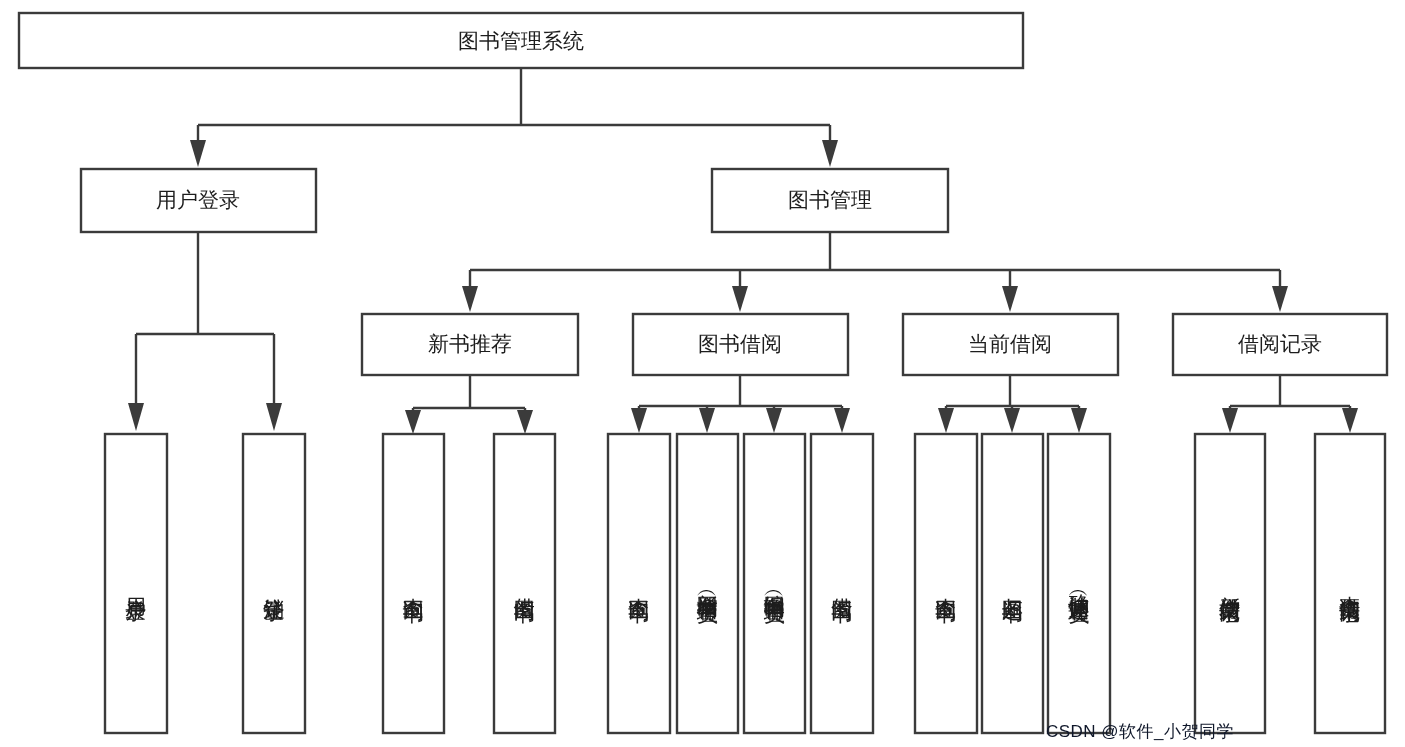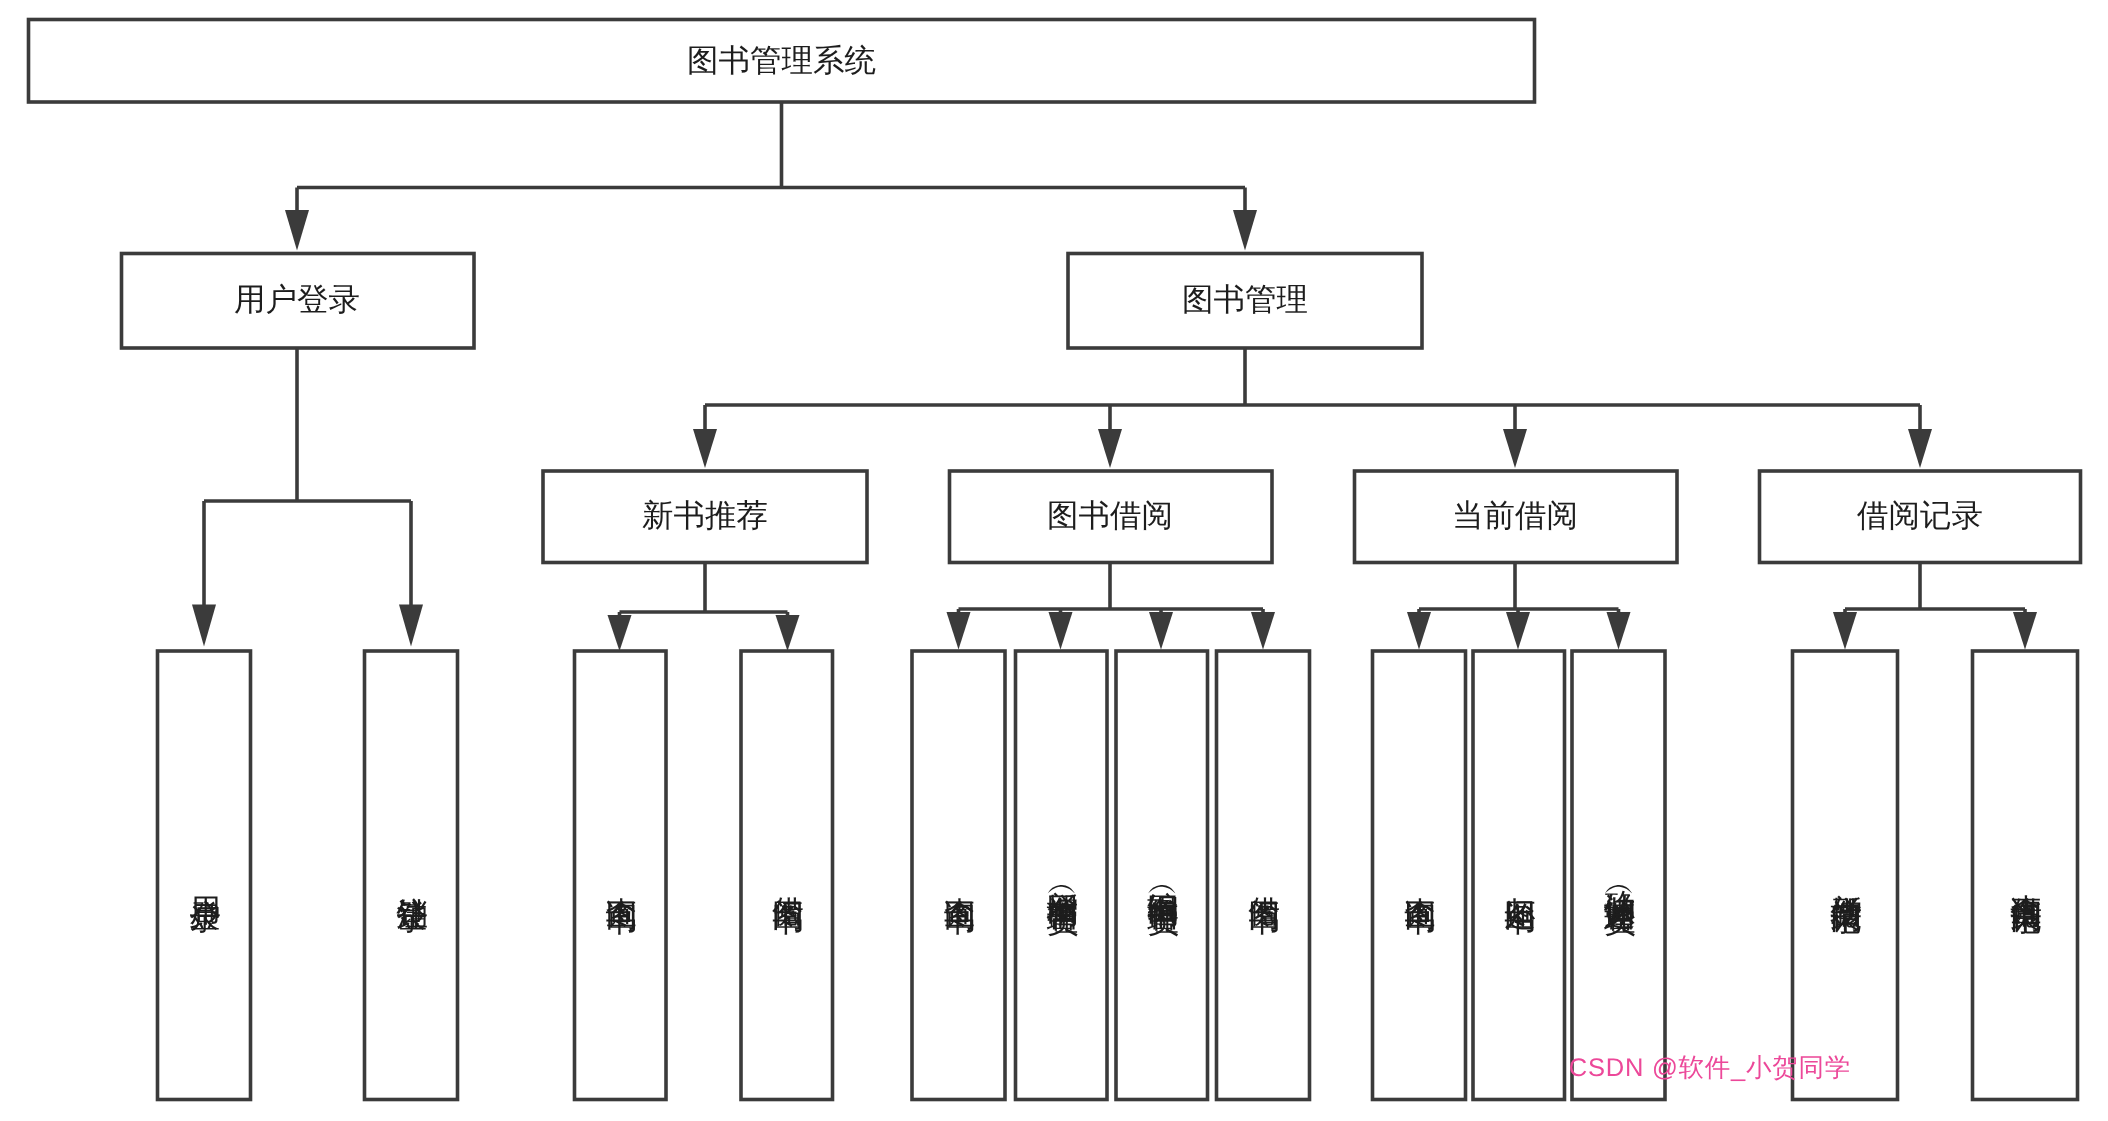--- a/index.html
+++ b/index.html
@@ -59,24 +59,24 @@
     display: flex;
     align-items: center;
     justify-content: center;
     letter-spacing: 1.5px;
     white-space: nowrap;
     pointer-events: none;
   }
   .watermark {
     position: absolute;
     right: 8px;
-    bottom: 24px;
+    bottom: 4px;
     font-family: "Liberation Sans", "DejaVu Sans", sans-serif;
     font-size: 17px;
-    color: #ec4899;
+    color: #0f172a;
     letter-spacing: 0.5px;
     user-select: none;
   }
 </style>
 </head>
 <body>
 
 <div id="diagram-root">
 
   <svg class="diagram" viewBox="0 0 1405 747">

